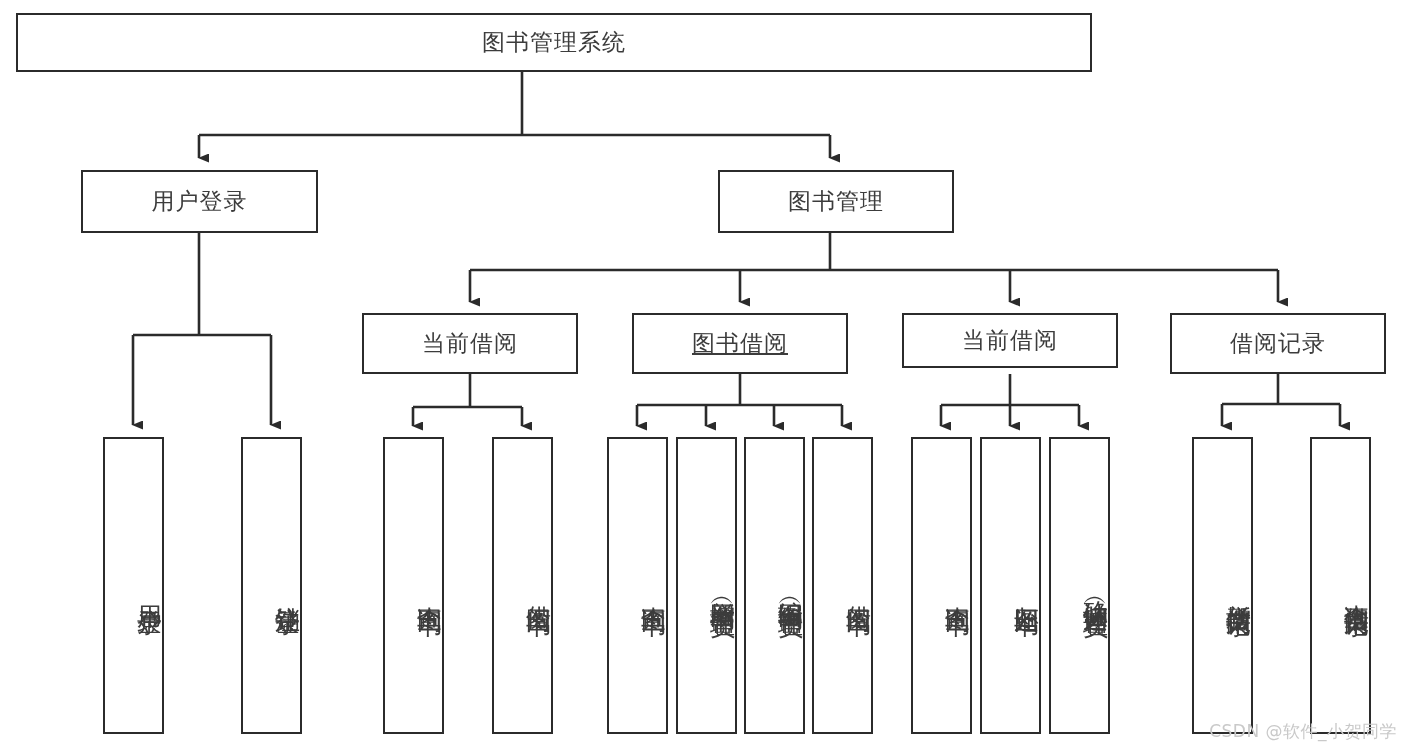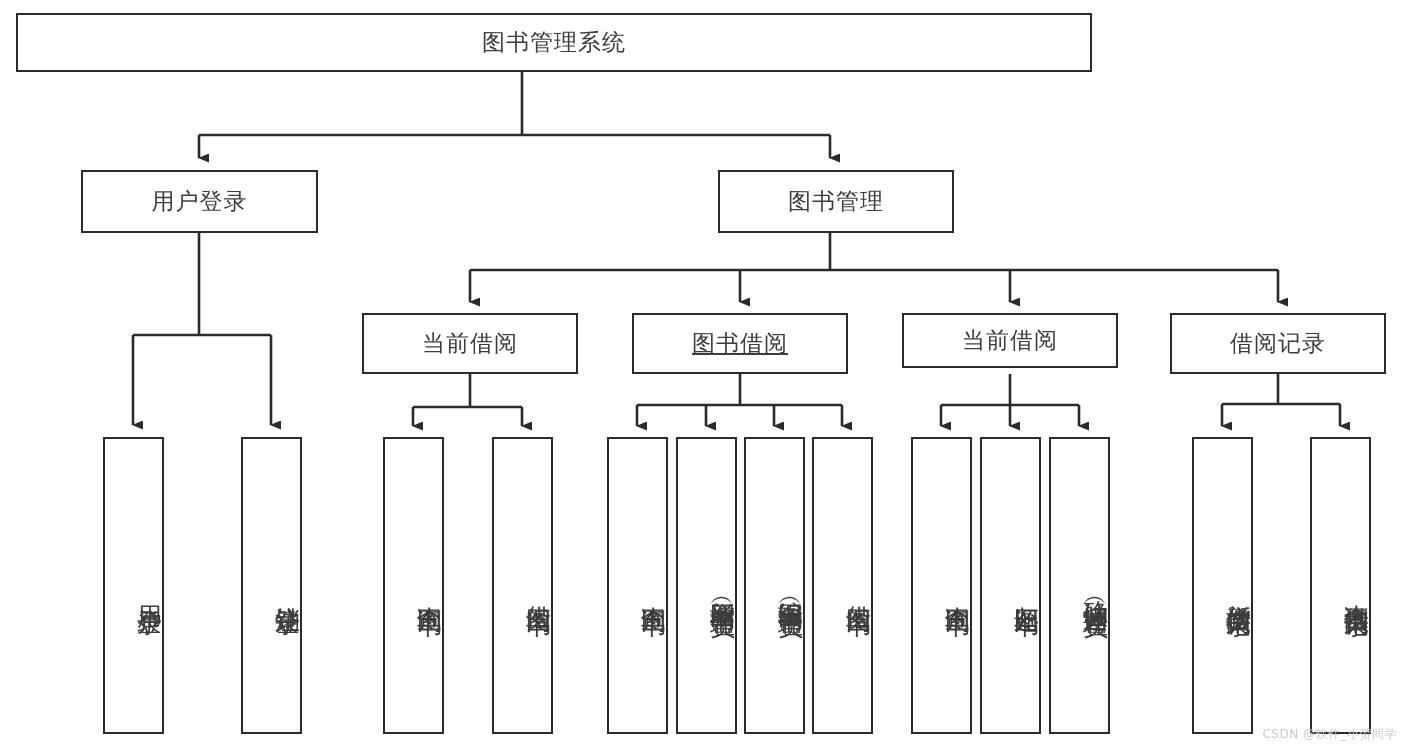--- a/index.html
+++ b/index.html
@@ -57,21 +57,21 @@
     display: block;
   }
   .node.vertical .label {
     writing-mode: vertical-rl;
     text-orientation: upright;
   }
   #watermark {
     position: absolute;
     right: 8px;
     bottom: 4px;
-    font-size: 12px;
+    font-size: 17px;
     color: #c9c9c9;
     letter-spacing: 0.5px;
     z-index: 5;
     white-space: nowrap;
     margin-top: 16px;
   }
 </style>
 </head>
 <body>
 

